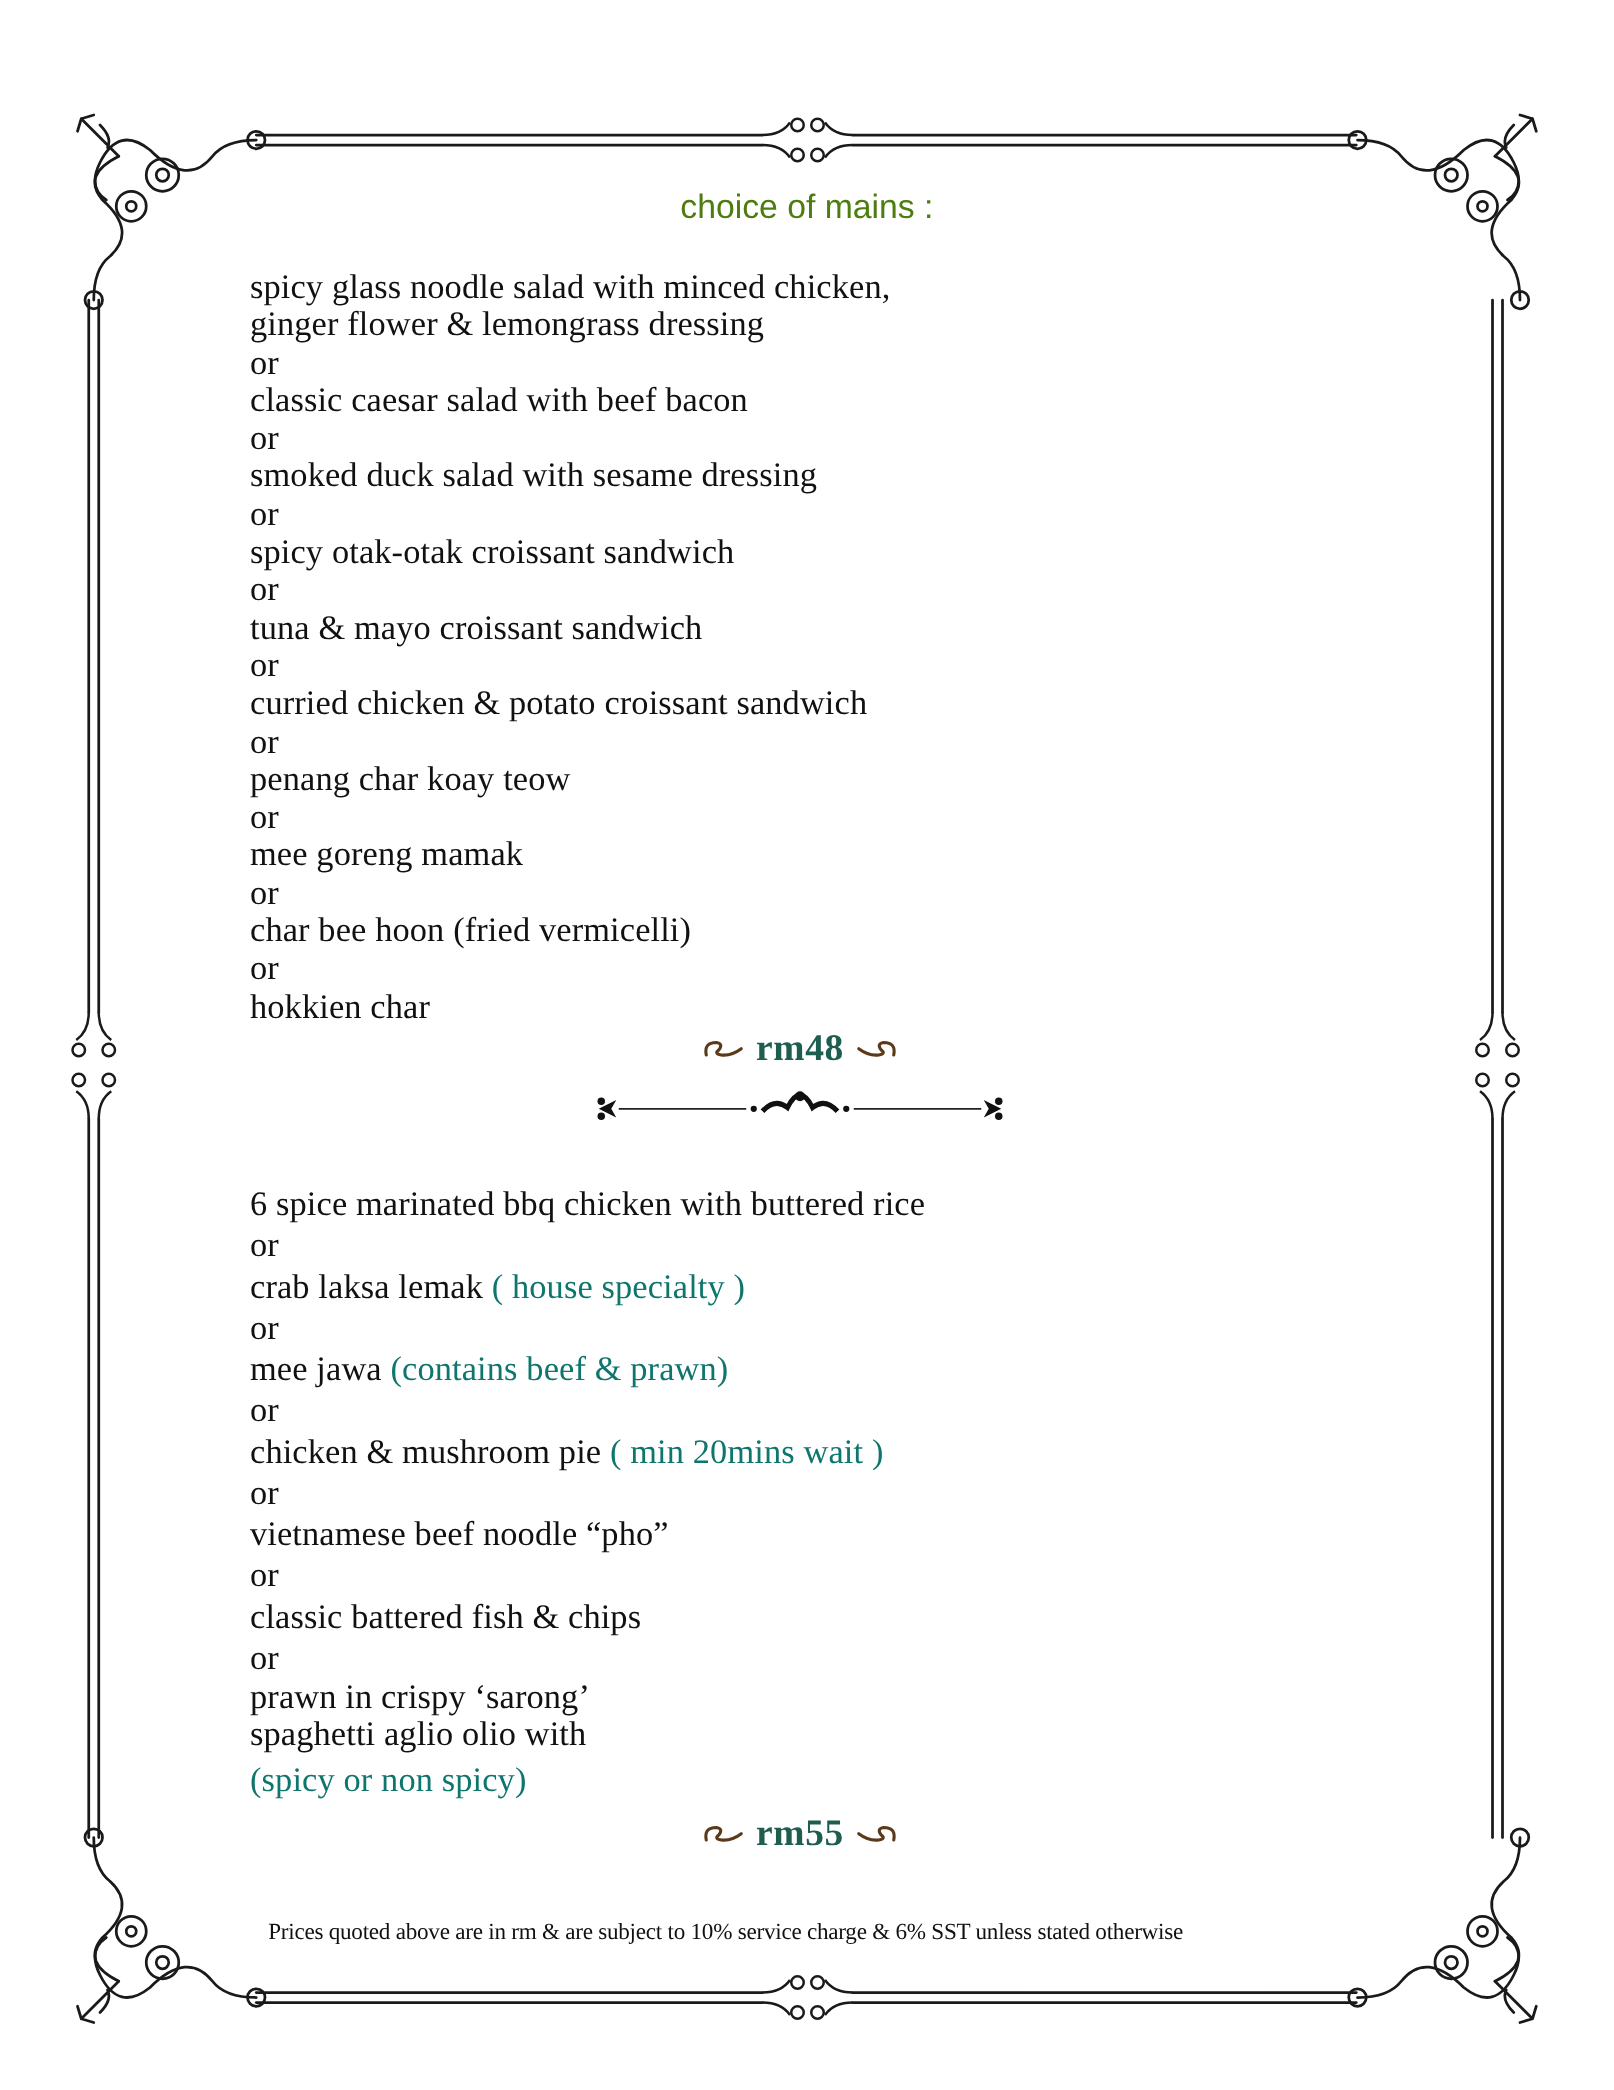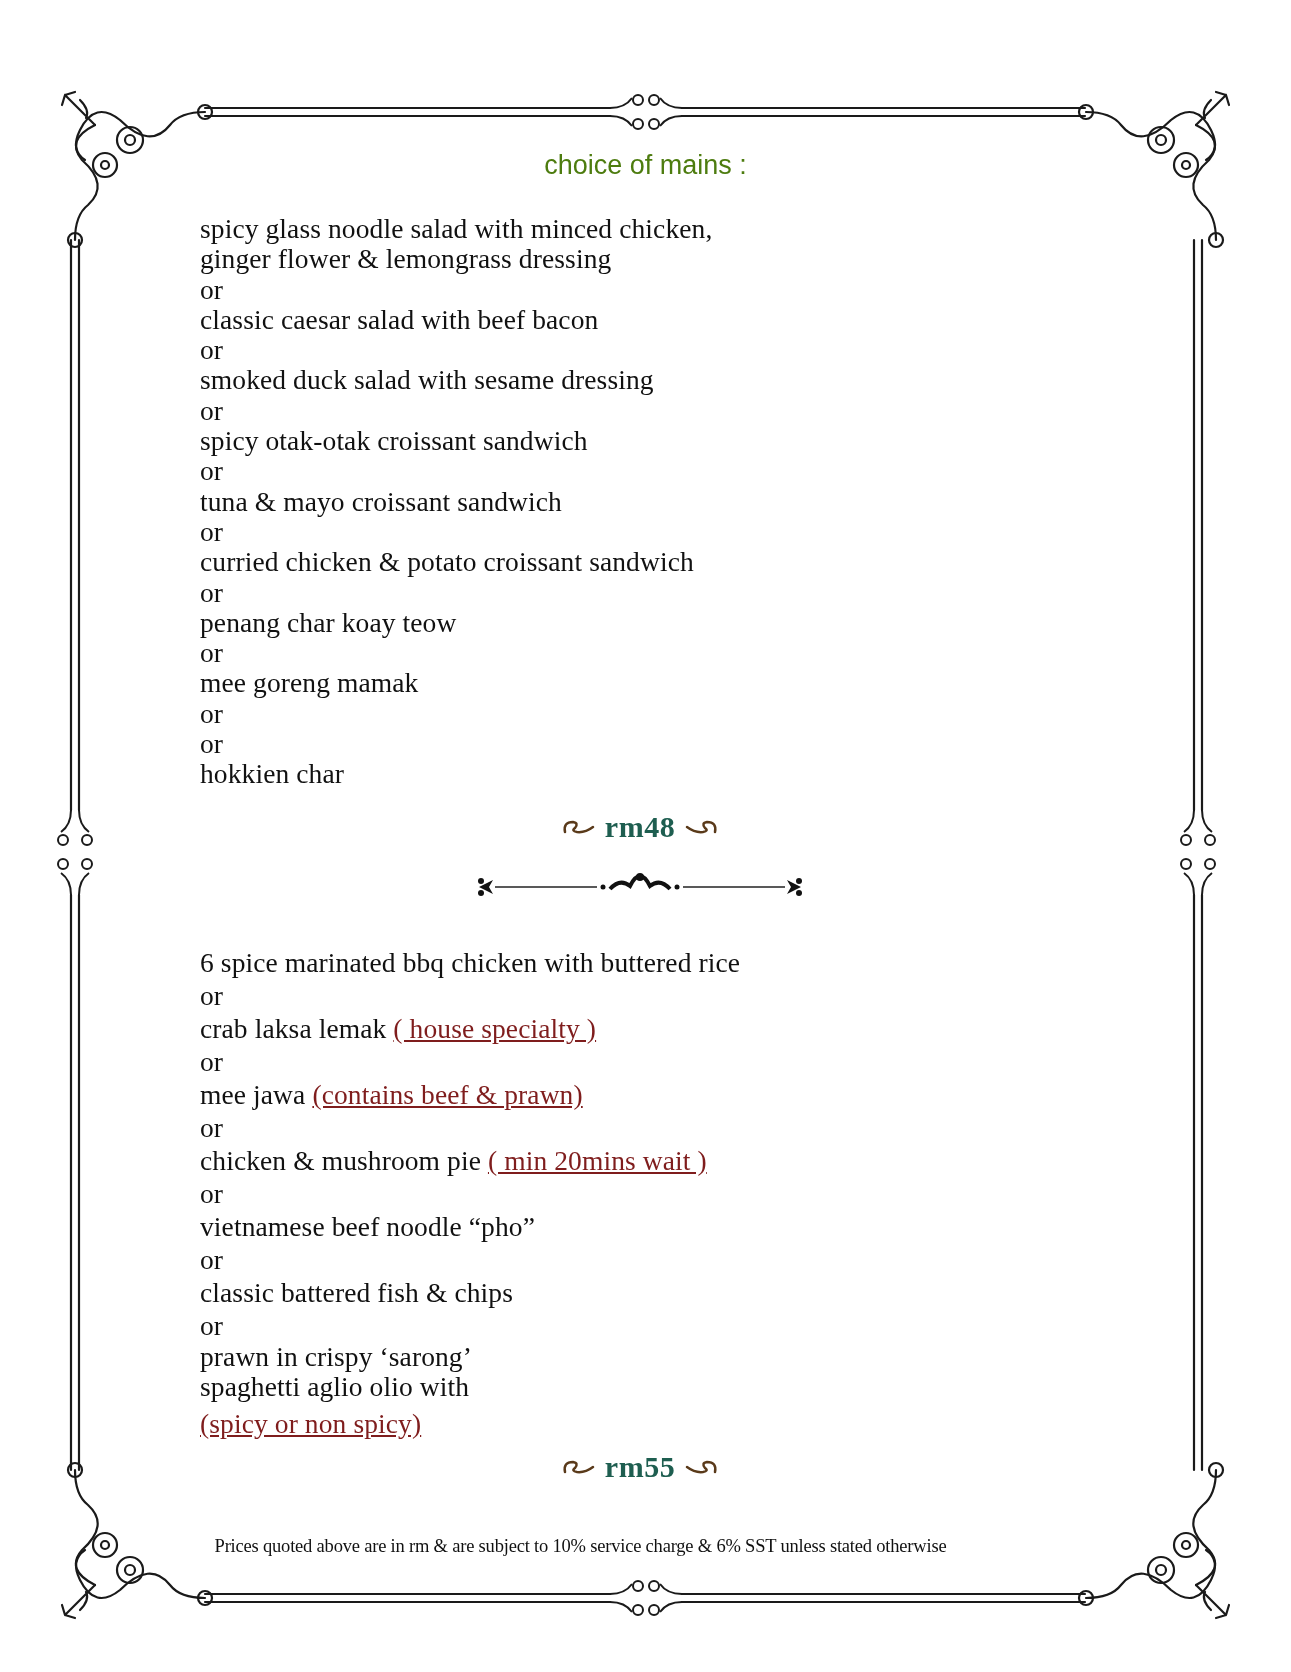--- a/index.html
+++ b/index.html
@@ -8,22 +8,22 @@
   .frame{position:absolute;left:0;top:0;width:1291px;height:1672px;pointer-events:none;}
   .content{position:absolute;left:200px;width:880px;text-align:left;}
   .title{position:absolute;left:0;width:1291px;top:150px;text-align:center;
          font-family:"Liberation Sans","DejaVu Sans",sans-serif;font-size:27px;color:#4d7c0f;}
   .sec1{top:214px;}
   .sec2{top:946px;}
   .line{font-size:27.5px;line-height:30.3px;white-space:nowrap;letter-spacing:0.1px;}
   .sec2 .line{line-height:33px;}
   .sec2 .or{line-height:33px;}
   .or{font-size:27.5px;line-height:30.3px;}
-  .note{color:#7f1d1d;text-decoration:underline;}
-  .price{margin-top:20px;display:flex;justify-content:center;align-items:center;gap:10px;}
+  .note{color:#0f766e;}
+  .price{margin-top:2px;display:flex;justify-content:center;align-items:center;gap:10px;}
   .price-val{font-size:30px;font-weight:bold;color:#1e5e50;letter-spacing:0.5px;}
   .swirl{width:34px;height:22px;}
   .divider{position:absolute;left:475px;top:872px;width:330px;height:30px;}
   .footer{position:absolute;left:0;width:1161px;top:1536px;text-align:center;font-size:18.5px;color:#111;letter-spacing:-0.2px;}
 </style>
 </head>
 <body>
 
 <svg class="frame" viewBox="0 0 1291 1672" xmlns="http://www.w3.org/2000/svg">
   <g fill="none" stroke="#1a1a1a" stroke-width="2.2" stroke-linecap="round">
@@ -146,20 +146,21 @@
   <div class="line">spicy otak-otak croissant sandwich</div>
   <div class="or">or</div>
   <div class="line">tuna &amp; mayo croissant sandwich</div>
   <div class="or">or</div>
   <div class="line">curried chicken &amp; potato croissant sandwich</div>
   <div class="or">or</div>
   <div class="line">penang char koay teow</div>
   <div class="or">or</div>
   <div class="line">mee goreng mamak</div>
   <div class="or">or</div>
+  <div class="line">char bee hoon (fried vermicelli)</div>
   <div class="or">or</div>
   <div class="line">hokkien char</div>
   <div class="price">
     <svg class="swirl" viewBox="0 0 34 22">
         <path d="M4 16 Q2 6 12 6 Q18 7 14 12 Q10 15 16 16 Q24 17 32 11" fill="none" stroke="#5a3a1a" stroke-width="2.5" stroke-linecap="round"></path>
       </svg>
     <span class="price-val">rm48</span>
     <svg class="swirl" viewBox="0 0 34 22">
         <path d="M30 16 Q32 6 22 6 Q16 7 20 12 Q24 15 18 16 Q10 17 2 11" fill="none" stroke="#5a3a1a" stroke-width="2.5" stroke-linecap="round"></path>
       </svg>

